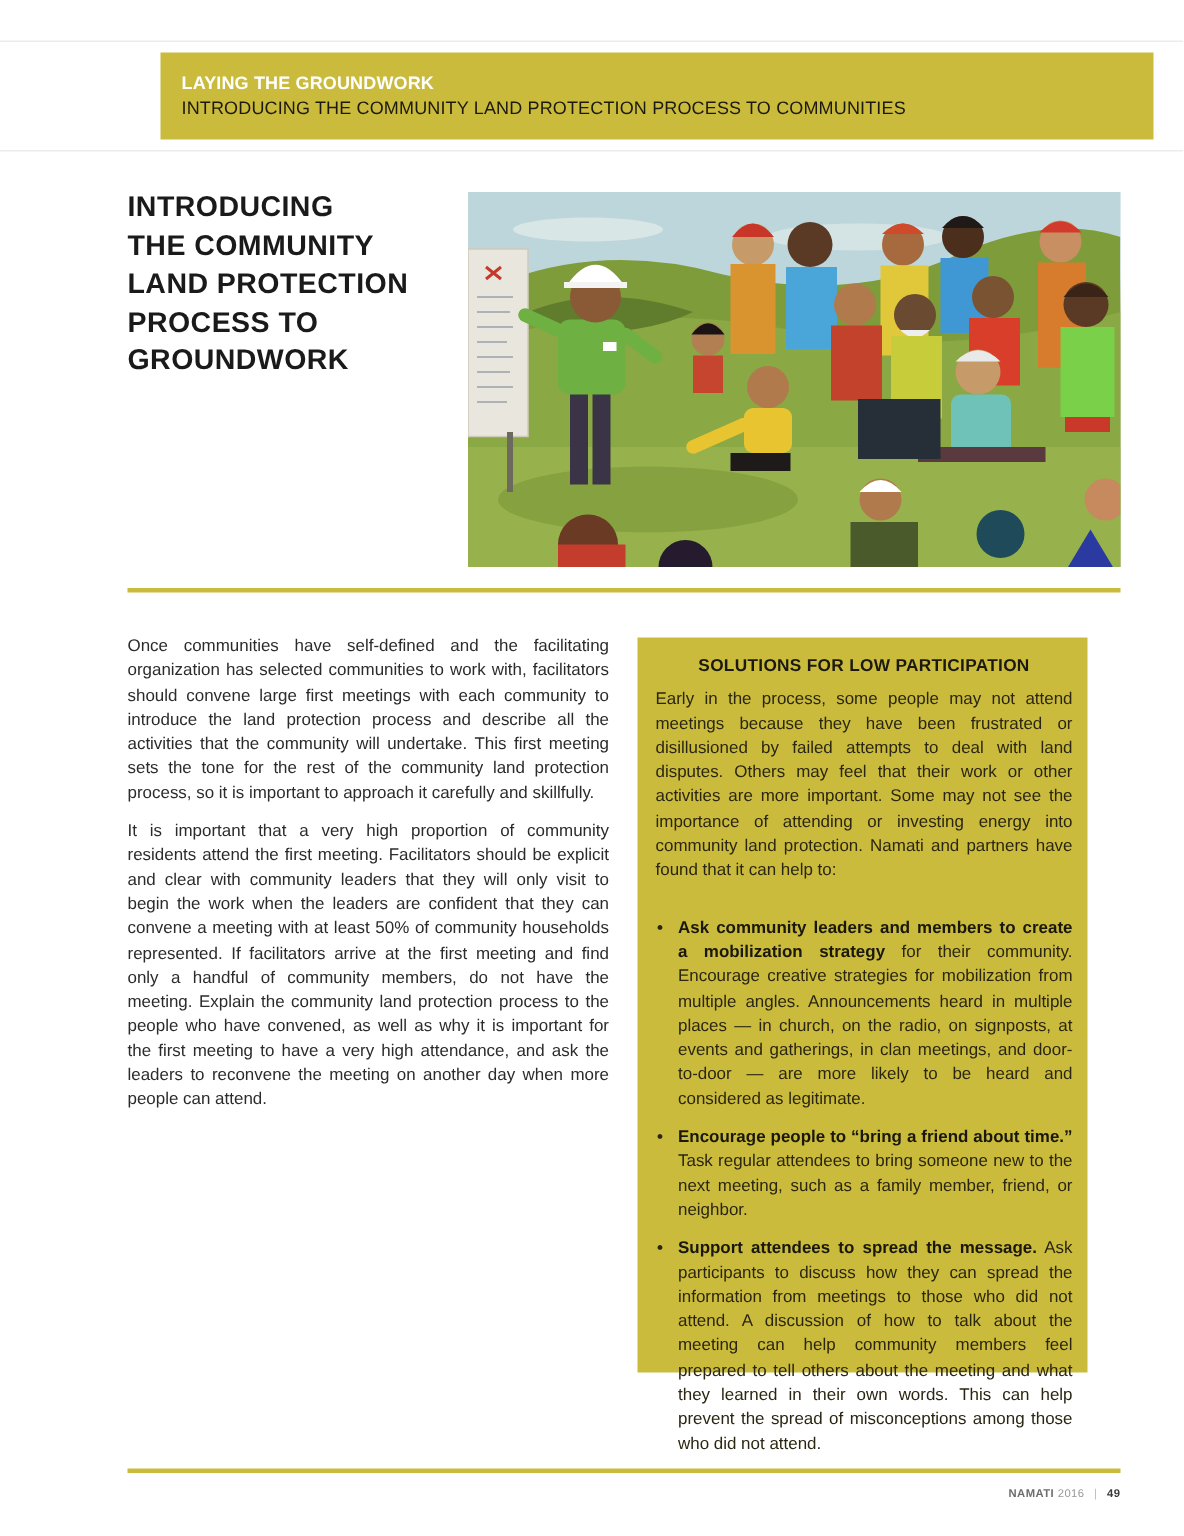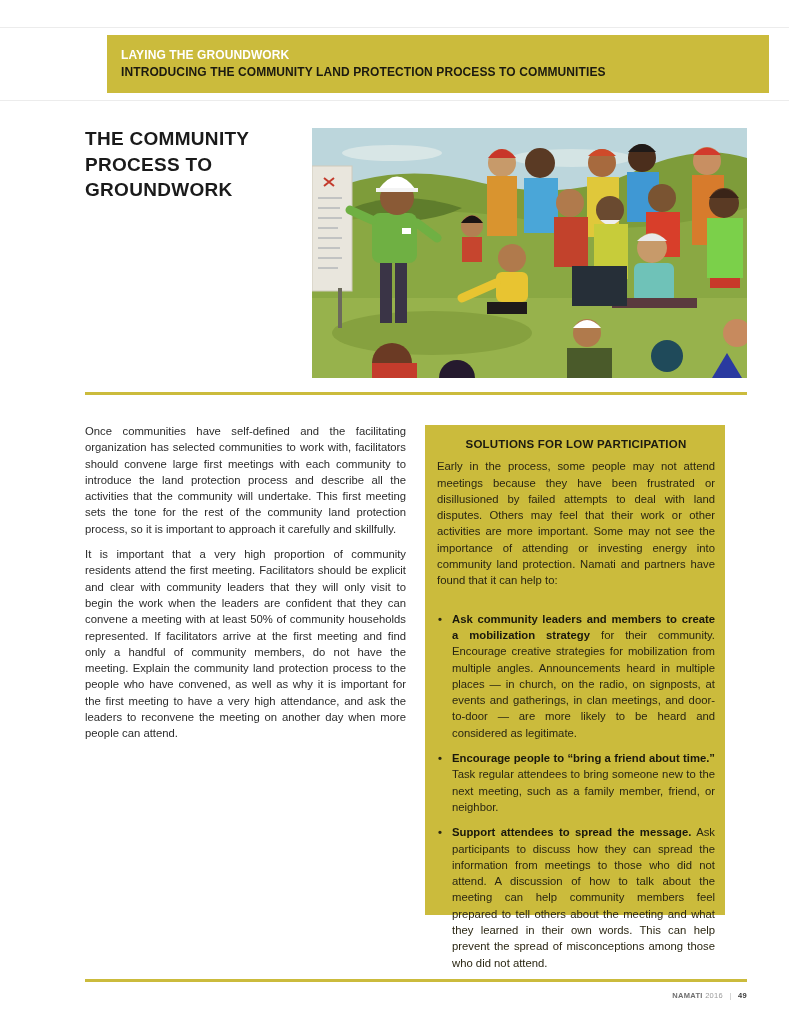--- a/index.html
+++ b/index.html
@@ -8,21 +8,21 @@
 
   .faint-rule { position: absolute; left: 0; width: 789px; height: 1px; background: #ececec; }
   .faint-rule.top { top: 27px; }
   .faint-rule.bottom { top: 100px; }
 
   .header-band {
     position: absolute; left: 85px; top: 35px; width: 662px; height: 58px;
     background: #cbbb3c; padding: 12px 14px 0 14px; margin-left: 22px;
   }
   .header-band .kicker { color: #ffffff; font-weight: bold; font-size: 12px; letter-spacing: 0.1px; line-height: 16px; }
-  .header-band .subtitle { color: #1c1a10; font-weight: bold; font-size: 12px; letter-spacing: 0.1px; line-height: 18px; }
+  .header-band .subtitle { color: #1c1a10; font-weight: normal; font-size: 12px; letter-spacing: 0.1px; line-height: 18px; }
 
   .page-title {
     position: absolute; left: 85px; top: 126px; width: 210px;
     font-weight: bold; font-size: 19px; line-height: 25.5px; color: #1a1a1a;
     letter-spacing: 0.3px;
   }
 
   .illustration {
     position: absolute; left: 312px; top: 128px; width: 435px; height: 250px; overflow: hidden;
     background: linear-gradient(#b9d7df 0%, #c9dfe2 22%, #8fa84b 32%, #7c9b3a 55%, #8eaa46 100%);
@@ -66,21 +66,23 @@
 <div class="faint-rule top"></div>
 
 <div class="header-band">
   <div class="kicker">LAYING THE GROUNDWORK</div>
   <div class="subtitle">INTRODUCING THE COMMUNITY LAND PROTECTION PROCESS TO COMMUNITIES</div>
 </div>
 
 <div class="faint-rule bottom"></div>
 
 <h1 class="page-title">
+  <span style="display:block">INTRODUCING</span>
   <span style="display:block">THE COMMUNITY</span>
+  <span style="display:block">LAND PROTECTION</span>
   <span style="display:block">PROCESS TO</span>
   <span style="display:block">GROUNDWORK</span>
 </h1>
 
 <div class="illustration" title="Cartoon of a facilitator in a white hard hat and green shirt pointing to a flip chart, addressing a diverse crowd of community members outdoors on a grassy hillside">
   <svg width="435" height="250" viewBox="0 0 435 250" xmlns="http://www.w3.org/2000/svg">
 
     <rect x="0" y="0" width="435" height="80" fill="#bcd6dc"></rect>
     <ellipse cx="80" cy="25" rx="50" ry="8" fill="#d8e6e6"></ellipse>
     <ellipse cx="260" cy="30" rx="60" ry="9" fill="#d4e4e4"></ellipse>

